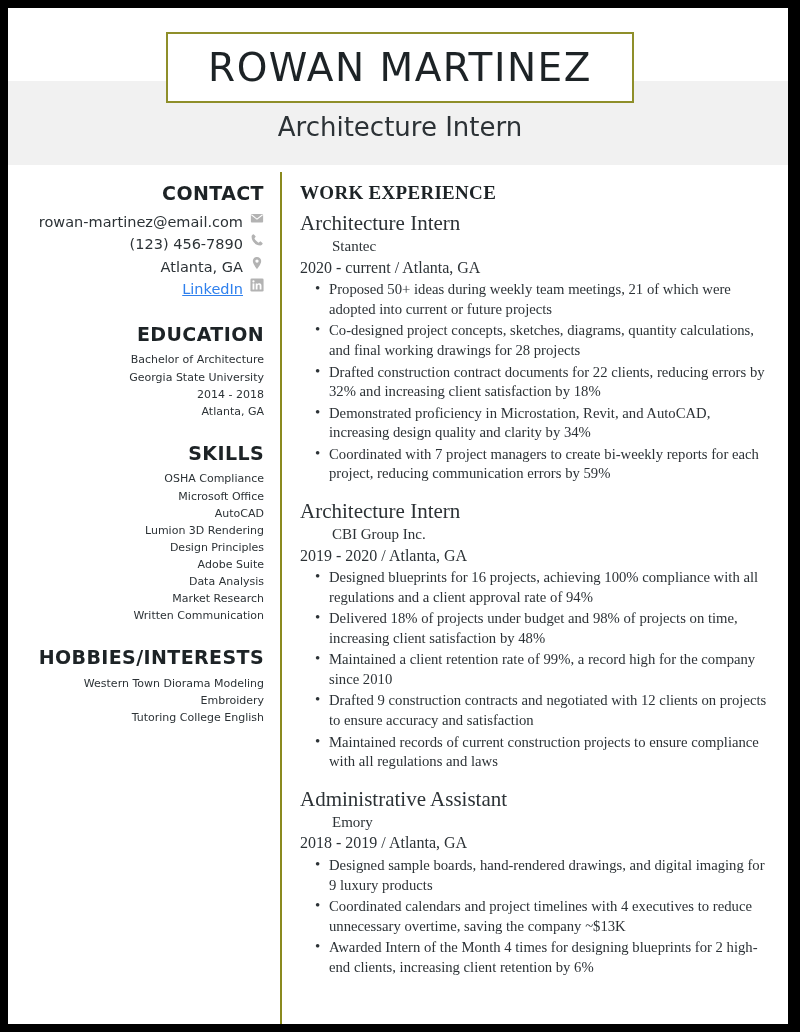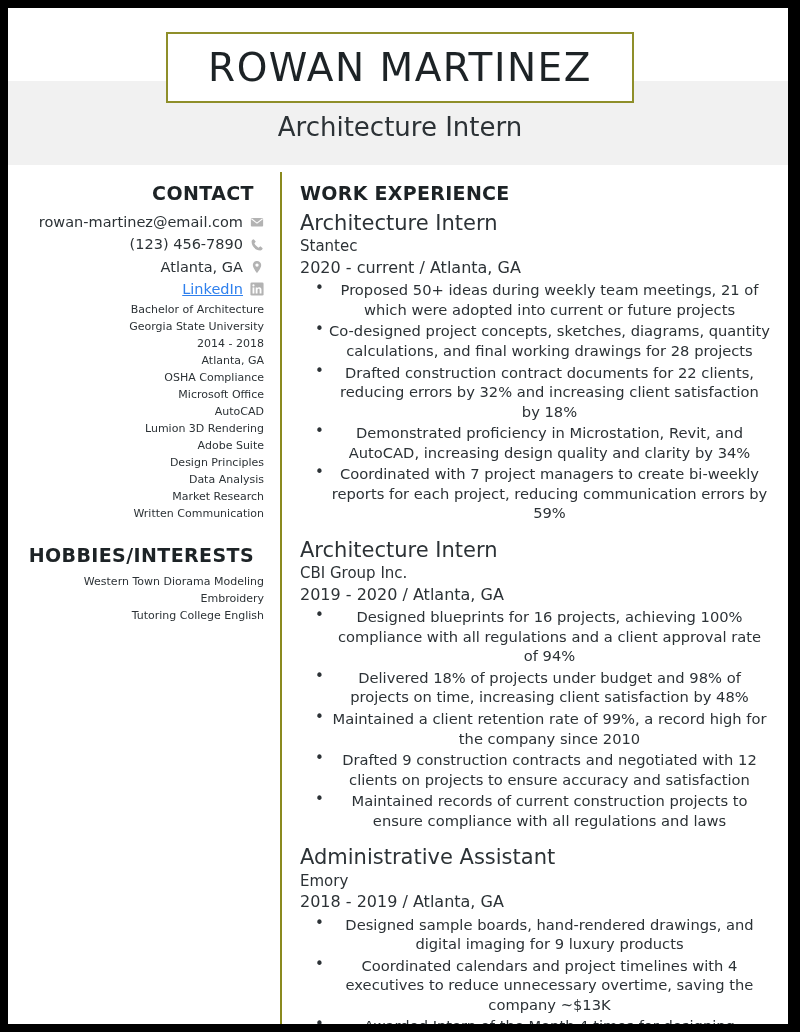--- a/index.html
+++ b/index.html
@@ -83,36 +83,36 @@
   }
   #divider {
     width: 2px;
     flex: 0 0 2px;
     background: #8a8a1e;
   }
   #right-col {
     flex: 1 1 auto;
     padding: 10px 18px 0 18px;
     box-sizing: border-box;
+    font-family: Liberation Serif, serif;
   }
 
   
   .side-heading {
     font-size: 19px;
     font-weight: bold;
     color: #1d2326;
     letter-spacing: 0.4px;
-    margin: 0 10px 6px 0;
+    margin: 0 0 6px 0;
     line-height: 1.2;
   }
   .side-heading.spaced { margin-top: 22px; }
 
   .contact-row {
     display: flex;
-    align-items: center;
     justify-content: flex-end;
     gap: 7px;
     font-size: 14.5px;
     color: #2c3236;
     line-height: 1.55;
   }
   .contact-row .ctext { white-space: nowrap; }
   .contact-row a {
     color: #2f80ed;
   }
@@ -146,40 +146,40 @@
   .job-title {
     font-size: 21px;
     color: #2c3236;
     line-height: 1.25;
     margin-bottom: 1px;
   }
   .job-company {
     font-size: 15px;
     color: #2c3236;
     line-height: 1.3;
+    margin-left: 32px;
   }
   .job-meta {
     font-size: 16px;
     color: #2c3236;
     line-height: 1.35;
     margin-bottom: 2px;
   }
   ul.bullets {
     margin: 0;
     padding: 0 0 0 29px;
     list-style: none;
   }
   ul.bullets li {
     position: relative;
     font-size: 14.7px;
     color: #2c3236;
     line-height: 1.33;
     margin-bottom: 2px;
     padding-left: 0;
-    text-align: center;
   }
   ul.bullets li::before {
     content: "\2022";
     position: absolute;
     left: -14px;
     top: -1px;
     font-size: 15px;
     color: #2c3236;
   }
 </style>
@@ -236,31 +236,33 @@
         <span class="cicon">
           <svg width="14" height="14" viewBox="0 0 16 16">
               <rect x="0.5" y="0.5" width="15" height="15" rx="1.5" fill="#b3b3b3"></rect>
               <rect x="2.9" y="6.2" width="2.1" height="7" fill="#ffffff"></rect>
               <circle cx="3.95" cy="3.9" r="1.25" fill="#ffffff"></circle>
               <path d="M6.5 6.2 h2 v1 c0.4-0.8 1.3-1.2 2.2-1.2 c1.6 0 2.4 1 2.4 2.8 v4.4 h-2.1 V9.2 c0-0.9-0.3-1.4-1.1-1.4 c-0.8 0-1.3 0.6-1.3 1.5 v3.9 H6.5 Z" fill="#ffffff"></path>
             </svg>
         </span>
       </div>
 
+      <div class="side-heading spaced">EDUCATION</div>
       <div class="side-line">Bachelor of Architecture</div>
       <div class="side-line">Georgia State University</div>
       <div class="side-line">2014 - 2018</div>
       <div class="side-line">Atlanta, GA</div>
 
+      <div class="side-heading spaced">SKILLS</div>
       <div class="side-line">OSHA Compliance</div>
       <div class="side-line">Microsoft Office</div>
       <div class="side-line">AutoCAD</div>
       <div class="side-line">Lumion 3D Rendering</div>
+      <div class="side-line">Design Principles</div>
       <div class="side-line">Adobe Suite</div>
-      <div class="side-line">Design Principles</div>
       <div class="side-line">Data Analysis</div>
       <div class="side-line">Market Research</div>
       <div class="side-line">Written Communication</div>
 
       <div class="side-heading spaced">HOBBIES/INTERESTS</div>
       <div class="side-line">Western Town Diorama Modeling</div>
       <div class="side-line">Embroidery</div>
       <div class="side-line">Tutoring College English</div>
 
     </div>

